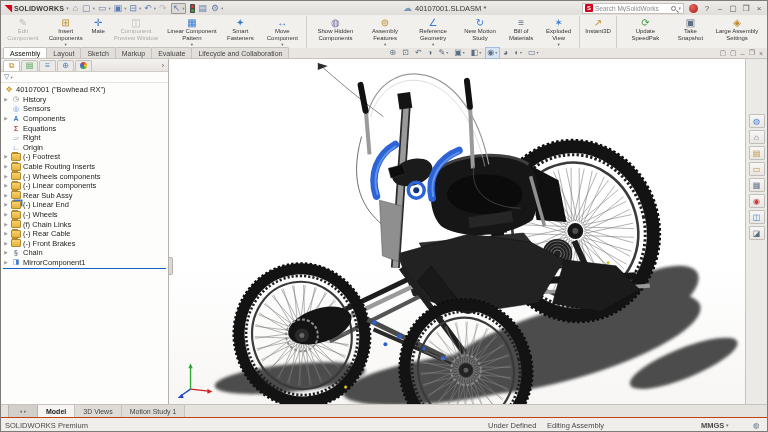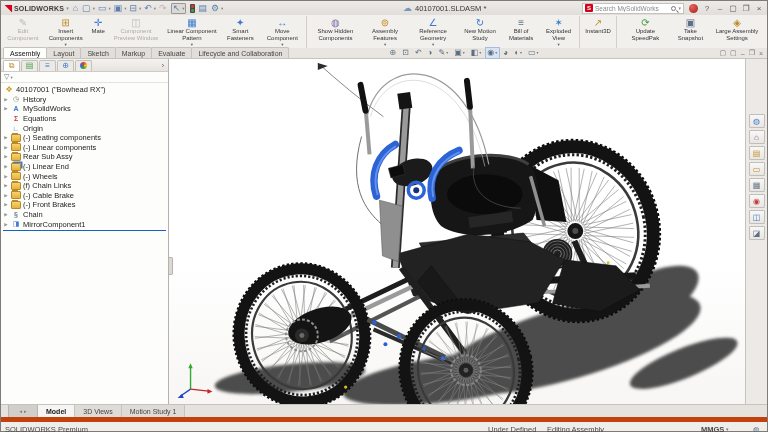--- a/index.html
+++ b/index.html
@@ -99,21 +99,21 @@
   .taskpane{width:22px;flex:0 0 auto;background:#eceae6;border-left:1px solid #c6c3bf;display:flex;flex-direction:column;align-items:center;padding-top:55px;gap:2px;}
   .tpbtn{width:16px;height:14px;border:1px solid #c2bfbb;background:linear-gradient(#f9f8f6,#e9e6e2);display:flex;align-items:center;justify-content:center;font-size:8px;border-radius:1px;}
 
   
   .viewtabs{height:13px;background:#e6e3df;border-top:1px solid #c6c3bf;display:flex;align-items:stretch;font-size:7px;flex:0 0 auto;}
   .scrollblk{width:30px;margin-left:7px;background:#d2cfcb;border:1px solid #b8b5b1;border-top:none;border-bottom:none;display:flex;align-items:center;justify-content:center;font-size:5px;color:#777;gap:2px;}
   .vtab{padding:0 8px;border-right:1px solid #c6c3bf;display:flex;align-items:center;color:#444;background:#dfdcd8;}
   .vtab.active{background:#f6f5f3;font-weight:bold;color:#1a1a1a;}
 
   
-  .statusbar{height:14px;background:#f0eeeb;border-top:5px solid #c2410c;position:relative;font-size:7.5px;color:#4a4a4a;flex:0 0 auto;}
+  .statusbar{height:14px;background:#f0eeeb;border-top:1px solid #c2410c;position:relative;font-size:7.5px;color:#4a4a4a;flex:0 0 auto;}
   .sb{position:absolute;top:0;height:14px;display:flex;align-items:center;}
 </style>
 </head>
 <body>
 
 <div class="app">
 
   <div class="titlebar">
     <div class="logo">
       <span class="logo-mark">◥</span>
@@ -470,49 +470,69 @@
           <span>40107001 ("Bowhead RX")</span>
         </div>
         <div>
 
             <div class="trow arr">
               <span class="tarr"></span>
               <span class="ti i-history">◷</span>
               <span>History</span>
             </div>
 
+            <div class="trow">
+              <span class="tarr"></span>
+              <span class="ti i-sensors">◎</span>
+              <span>Sensors</span>
+            </div>
 
             <div class="trow arr">
               <span class="tarr"></span>
               <span class="ti i-annotations">A</span>
-              <span>MySolidWorks</span>
+              <span>Components</span>
             </div>
 
             <div class="trow">
               <span class="tarr"></span>
               <span class="ti i-equations">Σ</span>
               <span>Equations</span>
             </div>
 
 
 
+            <div class="trow">
+              <span class="tarr"></span>
+              <span class="ti i-plane">▱</span>
+              <span>Right</span>
+            </div>
 
             <div class="trow">
               <span class="tarr"></span>
               <span class="ti i-origin">∟</span>
               <span>Origin</span>
             </div>
 
-
-
-
             <div class="trow arr">
               <span class="tarr"></span>
               <span class="ti i-folder"></span>
-              <span>(-) Seating components</span>
+              <span>(-) Footrest</span>
+            </div>
+
+
+            <div class="trow arr">
+              <span class="tarr"></span>
+              <span class="ti i-folder"></span>
+              <span>Cable Routing Inserts</span>
+            </div>
+
+            <div class="trow arr">
+              <span class="tarr"></span>
+              <span class="ti i-folder"></span>
+              <span>(-) Wheels components</span>
             </div>
 
             <div class="trow arr">
               <span class="tarr"></span>
               <span class="ti i-folder"></span>
               <span>(-) Linear components</span>
             </div>
 
             <div class="trow arr">
               <span class="tarr"></span>
@@ -535,21 +555,21 @@
 
             <div class="trow arr">
               <span class="tarr"></span>
               <span class="ti i-folder"></span>
               <span>(f) Chain Links</span>
             </div>
 
             <div class="trow arr">
               <span class="tarr"></span>
               <span class="ti i-folder"></span>
-              <span>(-) Cable Brake</span>
+              <span>(-) Rear Cable</span>
             </div>
 
             <div class="trow arr">
               <span class="tarr"></span>
               <span class="ti i-folder"></span>
               <span>(-) Front Brakes</span>
             </div>
 
             <div class="trow arr">
               <span class="tarr"></span>

